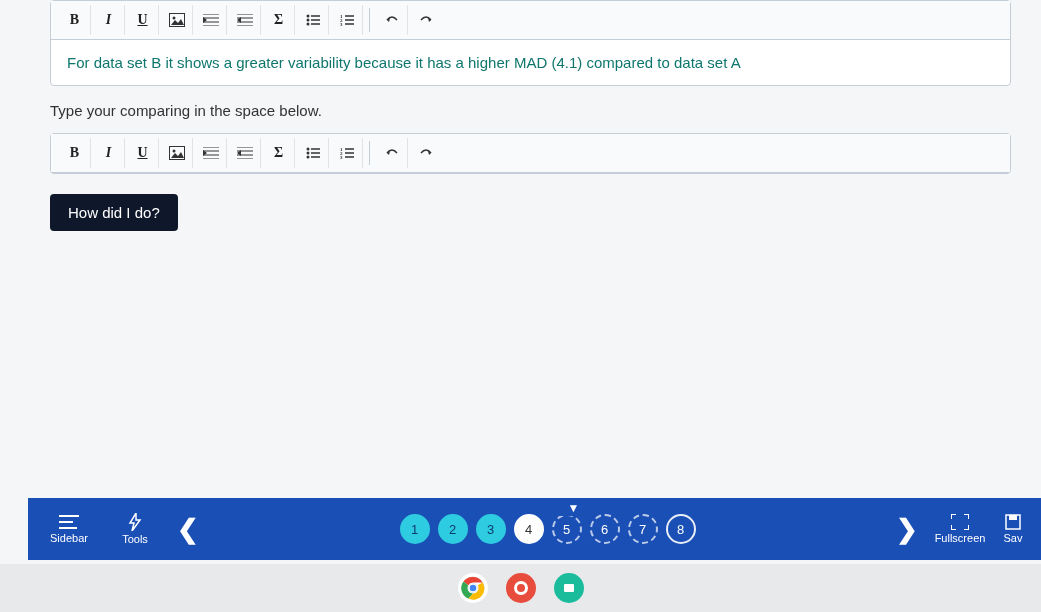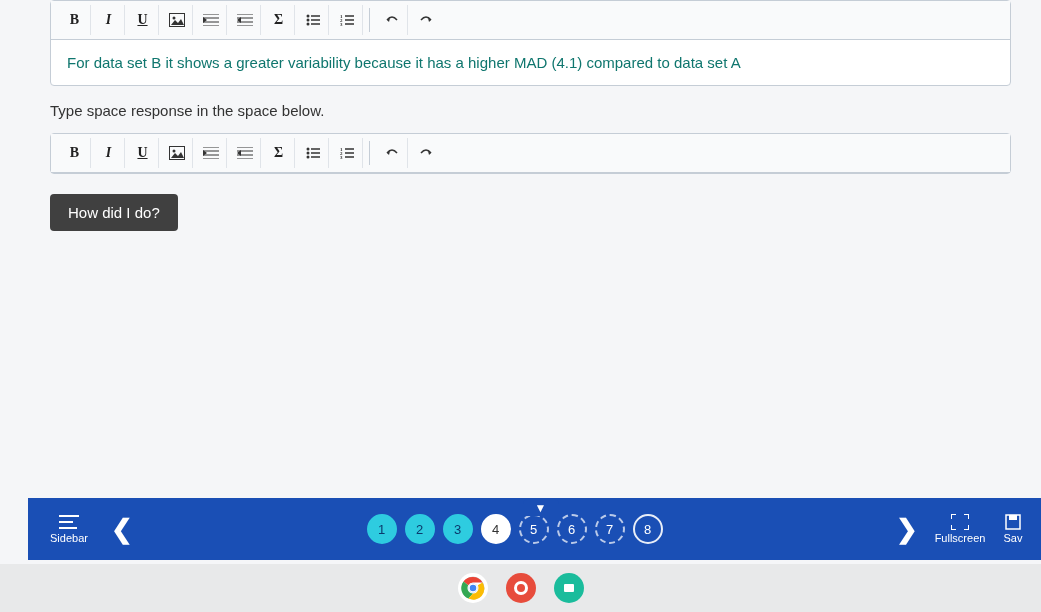--- a/index.html
+++ b/index.html
@@ -62,21 +62,21 @@
     font-size: 16px;
     line-height: 1.5;
     margin: 14px 0 10px 0;
   }
   .instruction {
     color: #333;
     font-size: 15px;
     margin-bottom: 14px;
   }
   .feedback-btn {
-    background: #404040;
+    background: #0f172a;
     color: #fff;
     border: none;
     border-radius: 4px;
     padding: 10px 18px;
     font-size: 15px;
     cursor: pointer;
     margin-top: 4px;
   }
   
   .bottom-bar {
@@ -266,21 +266,21 @@
               <path d="M13 6 Q8 0 3 6" fill="none" stroke="#333" stroke-width="1.5"></path>
               <path d="M13 6 l-3 -2 l1 4 z" fill="#333"></path>
             </svg>
         </span>
       </div>
     </div>
     <div class="editor-body">For data set B it shows a greater variability because it has a higher MAD (4.1) compared to data set A</div>
   </div>
 
   
-  <div class="instruction">Type space response in the space below.</div>
+  <div class="instruction">Type your comparing in the space below.</div>
 
   
   <div class="editor-box">
     <div class="toolbar">
       <div class="tb-btn">B</div>
       <div class="tb-btn" style="font-style:italic">I</div>
       <div class="tb-btn" style="text-decoration:underline">U</div>
       <div class="tb-btn">
         <span>
           <svg width="16" height="14" viewBox="0 0 16 14">
@@ -351,20 +351,28 @@
 </div>
 
 <div class="bottom-bar">
   <div class="bb-item">
     <span class="icon">
       <svg width="20" height="16" viewBox="0 0 20 16">
           <path d="M0 2h20M0 8h14M0 14h18" stroke="#fff" stroke-width="2"></path>
         </svg>
     </span>
     <span>Sidebar</span>
+  </div>
+  <div class="bb-item">
+    <span class="icon">
+      <svg width="14" height="18" viewBox="0 0 14 18">
+          <path d="M8 0 L2 10 L6 10 L4 18 L12 7 L8 7 Z" fill="none" stroke="#fff" stroke-width="1.5"></path>
+        </svg>
+    </span>
+    <span>Tools</span>
   </div>
   <div class="arrow-btn">
     <span>❮</span>
   </div>
   <div class="pager">
     <div class="chevron-tab">
       <span>▼</span>
     </div>
     <div class="page-circle done">1</div>
     <div class="page-circle done">2</div>

